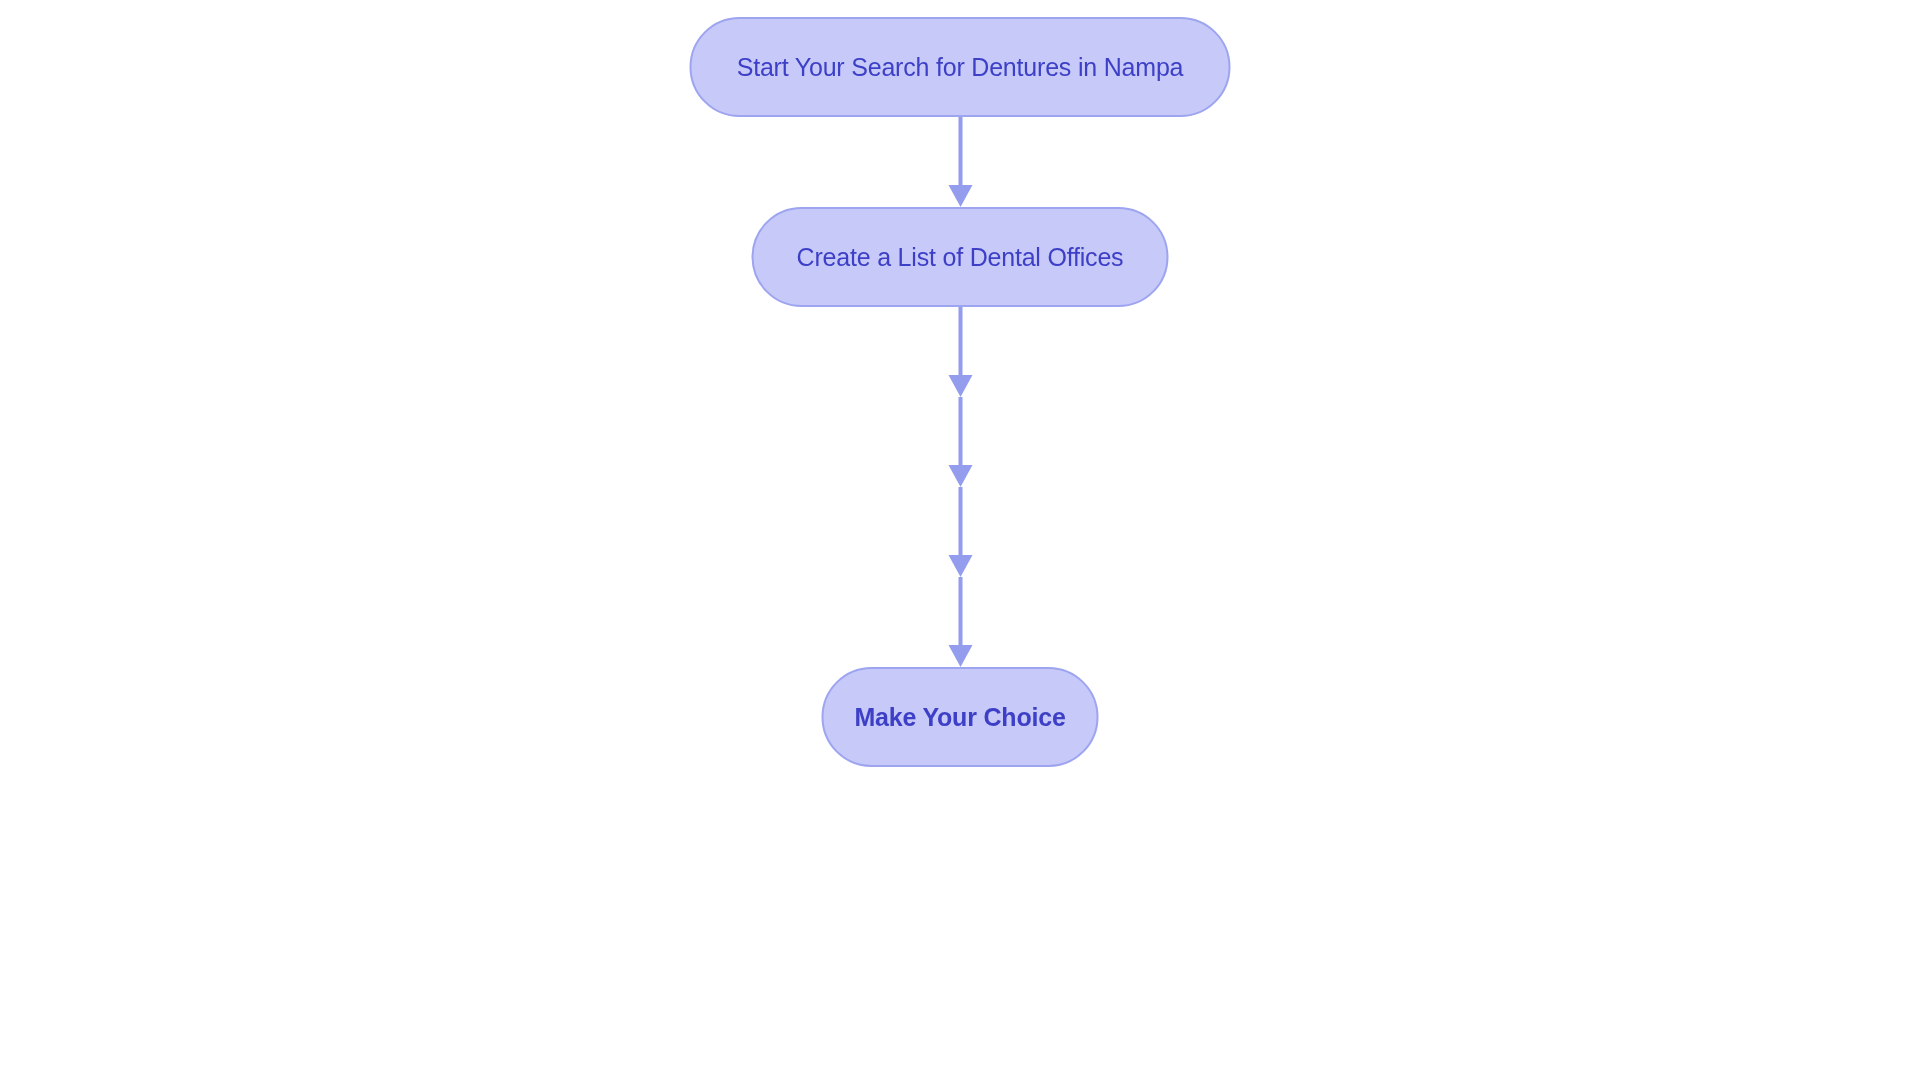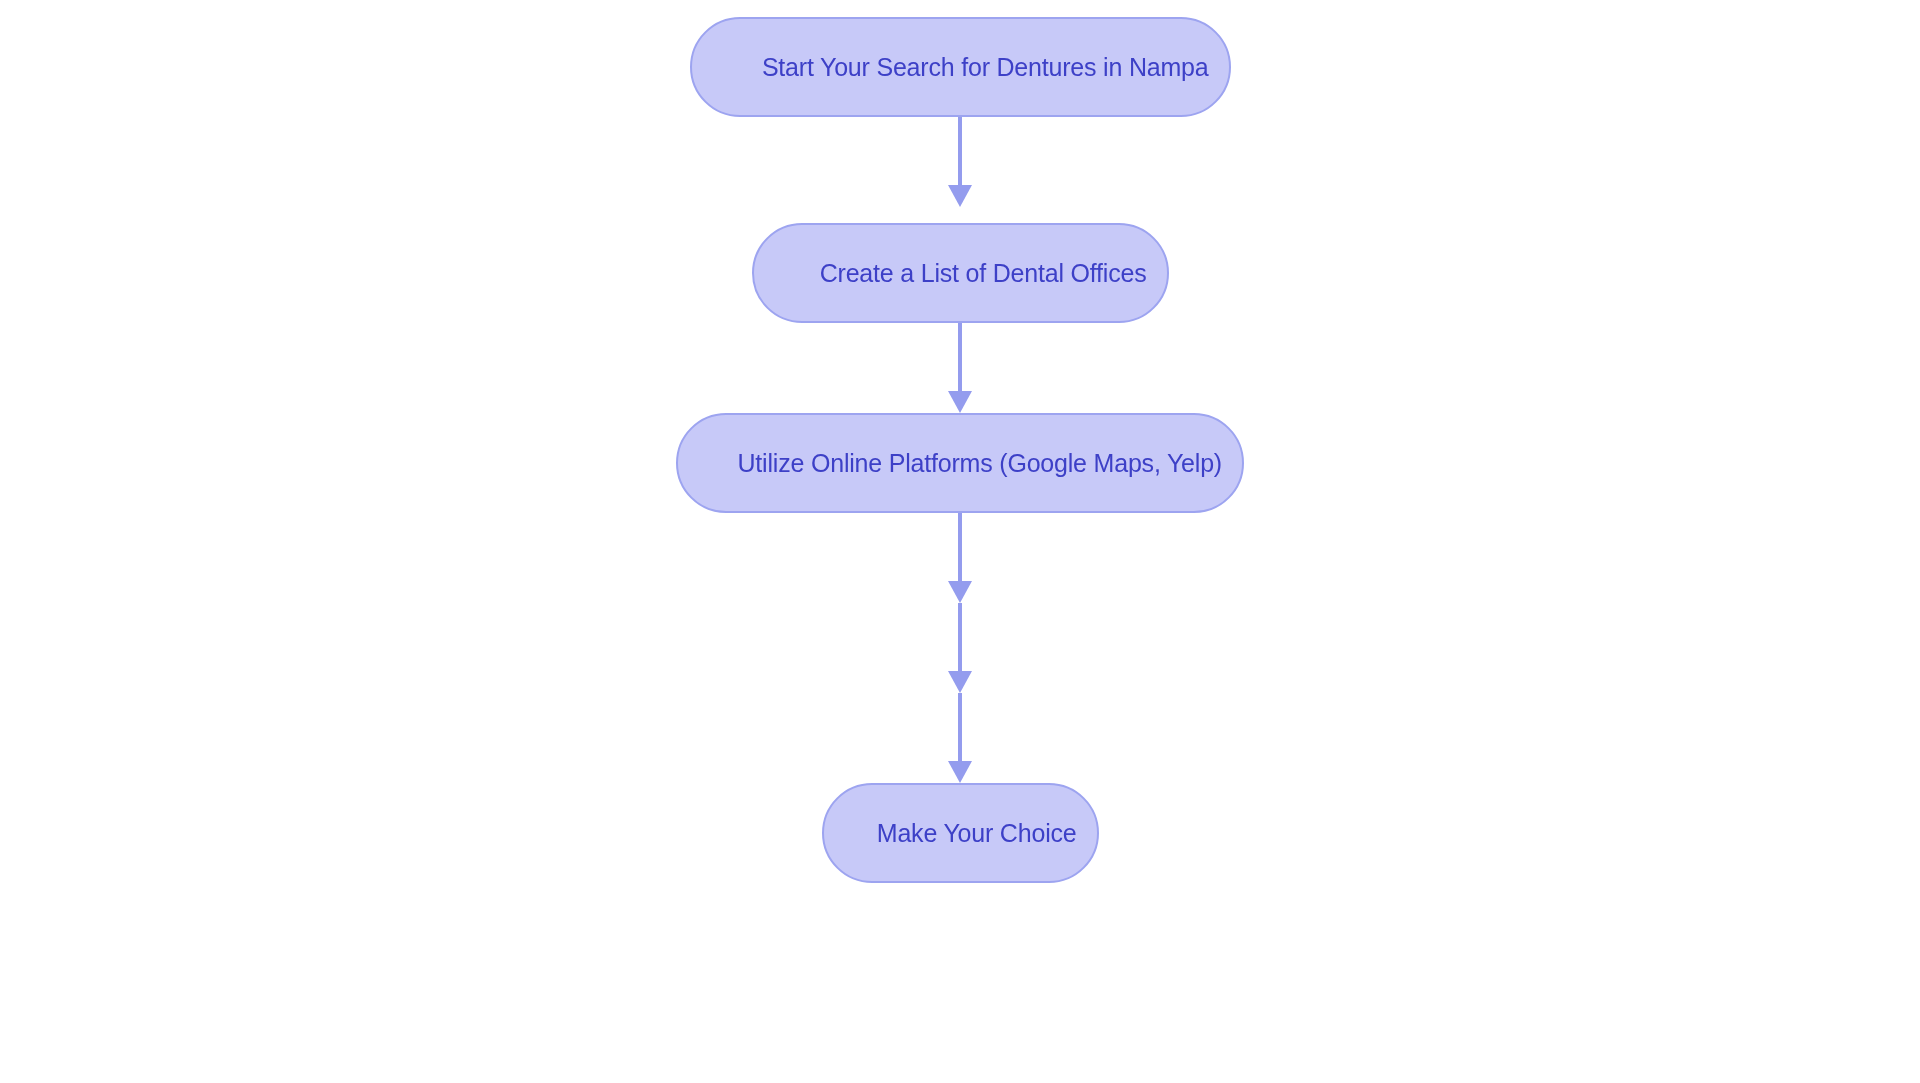--- a/index.html
+++ b/index.html
@@ -25,37 +25,37 @@
     align-items: center;
   }
   .node {
     box-sizing: border-box;
     height: 100px;
     border-radius: 50px;
     background: var(--node-fill, #c7c9f8);
     border: 2px solid var(--node-border, #9da4f0);
     display: flex;
     align-items: center;
-    justify-content: flex-end;
+    justify-content: center;
     flex: 0 0 auto;
   }
   .node-label {
     color: var(--node-text, #3d40c7);
     font-size: 25px;
     letter-spacing: -0.2px;
     white-space: nowrap;
     line-height: 1;
     padding: 0 20px;
   }
   .node-1 { width: 541px; }
-  .node-2 { width: 417px; margin-top: 16px; }
+  .node-2 { width: 417px; }
   .node-3 { width: 568px; }
   .node-4 { width: 422px; }
   .node-5 { width: 387px; }
-  .node-6 { width: 277px; }
+  .node-6 { width: 277px; font-weight: bold; }
   .connector {
     height: 90px;
     width: 26px;
     display: flex;
     align-items: flex-start;
     justify-content: center;
     flex: 0 0 auto;
   }
   .connector svg { display: block; }
   .arrow-line {
@@ -87,23 +87,20 @@
       <span class="node-label">Create a List of Dental Offices</span>
     </div>
 
     <div class="connector">
       <svg width="26" height="90" viewBox="0 0 26 90" xmlns="http://www.w3.org/2000/svg">
         <line class="arrow-line" x1="13" y1="0" x2="13" y2="72"></line>
         <polygon class="arrow-head" points="1,68 25,68 13,90"></polygon>
       </svg>
     </div>
 
-    <div class="node node-3">
-      <span class="node-label">Utilize Online Platforms (Google Maps, Yelp)</span>
-    </div>
 
     <div class="connector">
       <svg width="26" height="90" viewBox="0 0 26 90" xmlns="http://www.w3.org/2000/svg">
         <line class="arrow-line" x1="13" y1="0" x2="13" y2="72"></line>
         <polygon class="arrow-head" points="1,68 25,68 13,90"></polygon>
       </svg>
     </div>
 
 
     <div class="connector">

